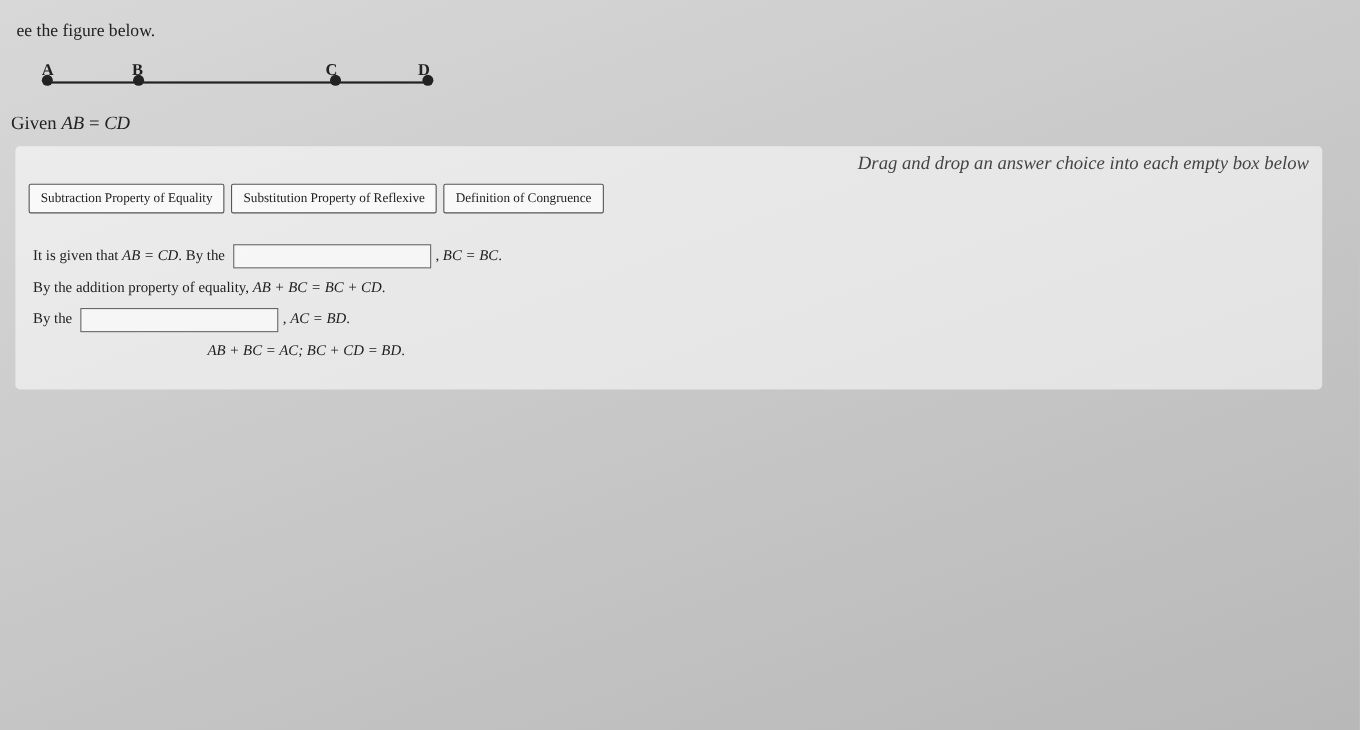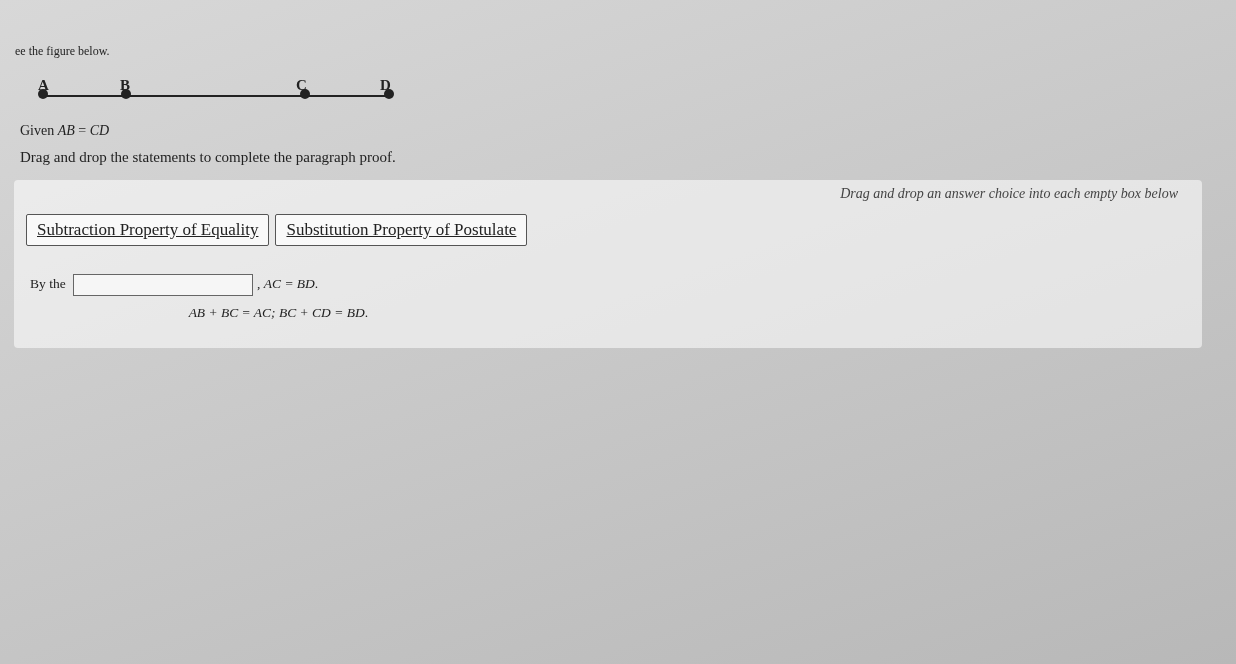--- a/index.html
+++ b/index.html
@@ -15,25 +15,24 @@
 
     .page-bg {
       background: linear-gradient(160deg, #d8d8d8 0%, #b8b8b8 100%);
       width: 100%;
       min-height: 664px;
       padding: 20px 30px 20px 10px;
       position: relative;
     }
 
     .intro-text {
-      font-size: 12px;
+      font-size: 16px;
       color: #222;
       margin-bottom: 18px;
       margin-left: 5px;
-      margin-top: 24px;
     }
 
     .line-diagram {
       display: flex;
       align-items: center;
       margin-bottom: 6px;
       margin-left: 10px;
       position: relative;
       height: 36px;
     }
@@ -56,23 +55,22 @@
     .dot {
       position: absolute;
       top: 12px;
       width: 10px;
       height: 10px;
       border-radius: 50%;
       background: #222;
     }
 
     .given-prove {
-      font-size: 14px;
-      color: #222;
-      margin-left: 10px;
+      font-size: 17px;
+      color: #222;
       margin-bottom: 6px;
       line-height: 1.7;
     }
 
     .given-prove .math {
       font-style: italic;
     }
 
     .drag-instruction {
       font-size: 15px;
@@ -86,44 +84,43 @@
       border-radius: 4px;
       padding: 14px 12px 20px 12px;
       margin-left: 4px;
       margin-right: 4px;
       position: relative;
     }
 
     .drag-hint {
       position: absolute;
       top: 6px;
-      right: 24px;
-      font-size: 14px;
+      right: 12px;
+      font-size: 17px;
       font-style: italic;
       color: #444;
     }
 
     .answer-choices {
       display: flex;
       flex-wrap: wrap;
       gap: 6px;
       margin-bottom: 24px;
       margin-top: 20px;
     }
 
     .choice-box {
       border: 1.5px solid #555;
       background: rgba(255,255,255,0.7);
       padding: 5px 10px;
-      font-size: 17px;
+      font-size: 12px;
       color: #222;
       cursor: grab;
       border-radius: 2px;
       white-space: nowrap;
-      text-decoration: underline;
     }
 
     .proof-text {
       font-size: 13.5px;
       color: #222;
       line-height: 2.0;
       margin-left: 4px;
     }
 
     .proof-text .math {
@@ -166,31 +163,39 @@
     <div class="dot" style="left:276px;"></div>
     <div class="dot" style="left:360px;"></div>
   </div>
 
   <div class="given-prove">
     <div>
       Given <span class="math">AB</span> = <span class="math">CD</span>
     </div>
   </div>
 
-  <p class="drag-instruction">Drag and drop the statements to complete the paragraph proof.</p>
 
   <div class="answer-area">
     <span class="drag-hint">Drag and drop an answer choice into each empty box below</span>
 
     <div class="answer-choices">
       <div class="choice-box">Subtraction Property of Equality</div>
-      <div class="choice-box">Substitution Property of Postulate</div>
+      <div class="choice-box">Substitution Property of Reflexive</div>
+      <div class="choice-box">Definition of Congruence</div>
     </div>
 
     <div class="proof-text">
+      <span class="proof-line">
+        It is given that <span class="math">AB = CD</span>. By the
+        <span class="drop-box"></span>,
+        <span class="math">BC = BC</span>.
+      </span>
+      <span class="proof-line">
+        By the addition property of equality, <span class="math">AB + BC = BC + CD</span>.
+      </span>
       <span class="proof-line">
         By the
         <span class="drop-box"></span>,
         <span class="math">AC = BD</span>.
       </span>
       <span class="proof-line">
         &nbsp;&nbsp;&nbsp;&nbsp;&nbsp;&nbsp;&nbsp;&nbsp;&nbsp;&nbsp;&nbsp;&nbsp;&nbsp;&nbsp;&nbsp;&nbsp;&nbsp;&nbsp;&nbsp;&nbsp;&nbsp;&nbsp;&nbsp;&nbsp;&nbsp;&nbsp;&nbsp;&nbsp;&nbsp;&nbsp;&nbsp;&nbsp;&nbsp;&nbsp;&nbsp;&nbsp;&nbsp;&nbsp;&nbsp;&nbsp;&nbsp;&nbsp;&nbsp;&nbsp;&nbsp;&nbsp;
         <span class="math">AB + BC = AC; BC + CD = BD</span>.
       </span>
     </div>

